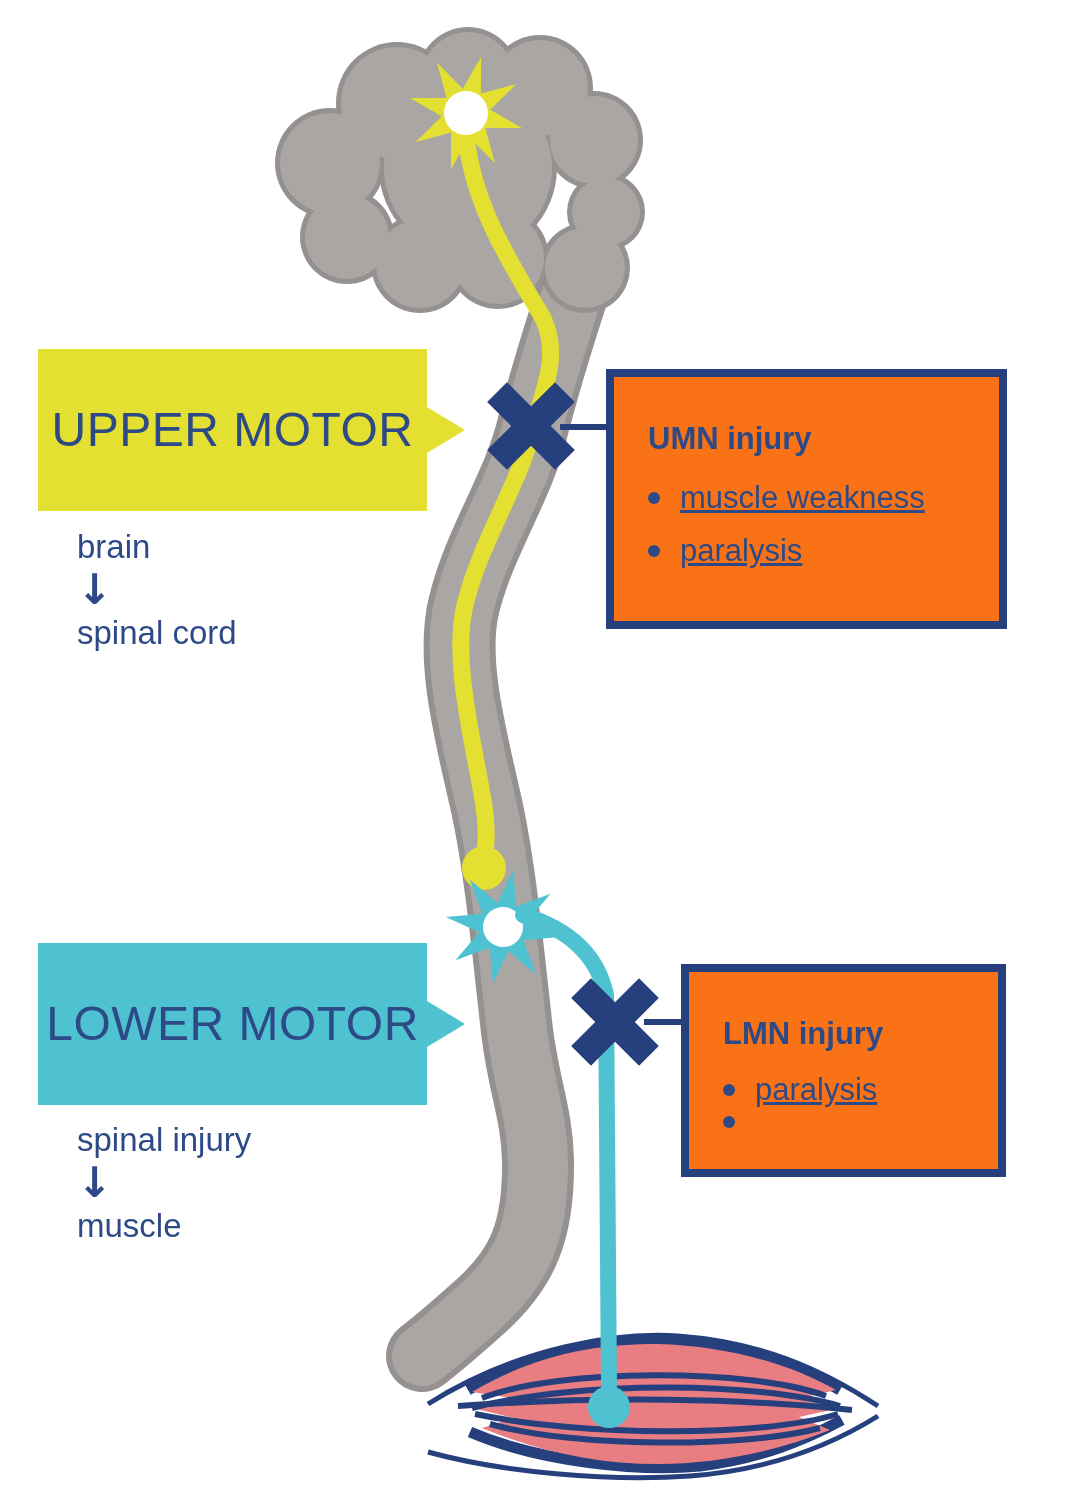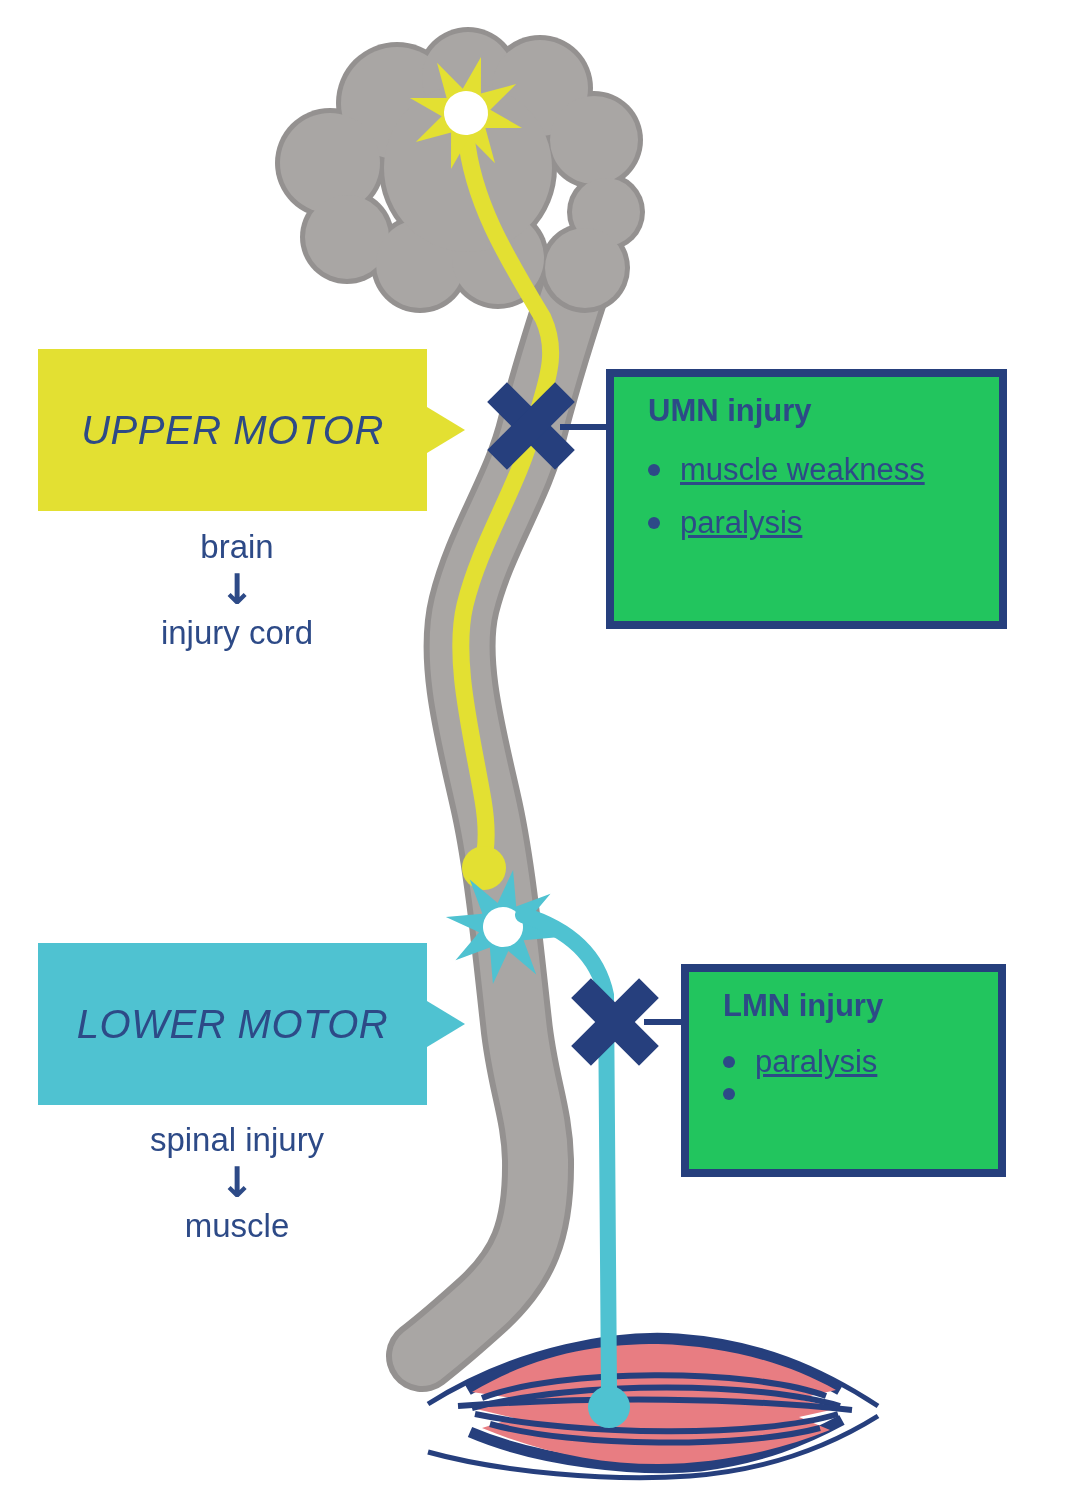--- a/index.html
+++ b/index.html
@@ -11,48 +11,47 @@
     overflow:hidden;
   }
   .stage svg{position:absolute;left:0;top:0;}
 
   
   .callout{
     position:absolute;
     width:389px;height:162px;
     display:flex;flex-direction:column;align-items:center;justify-content:center;
     color:#2d4a87;
-    font-size:40px;line-height:50px;letter-spacing:0.5px;
+    font-size:48px;line-height:50px;letter-spacing:0.5px;
     text-align:center;
-    font-style:italic;
   }
   .callout-yellow{left:38px;top:349px;background:#e3e032;}
   .callout-cyan{left:38px;top:943px;background:#4fc2d1;gap:18px;}
   .callout-tri{position:absolute;width:0;height:0;
     border-top:23px solid transparent;border-bottom:23px solid transparent;}
   .tri-yellow{left:427px;top:407px;border-left:38px solid #e3e032;}
   .tri-cyan{left:427px;top:1001px;border-left:38px solid #4fc2d1;}
 
   
   .flow{
     position:absolute;left:77px;width:320px;
-    text-align:center;color:#2d4a87;font-size:33px;line-height:40px;
+    color:#2d4a87;font-size:33px;line-height:40px;
   }
   .flow-umn{top:527px;}
   .flow-lmn{top:1120px;}
   .flow .arrow{
     font-family:"DejaVu Sans", sans-serif;
     font-size:42px;line-height:46px;font-weight:bold;display:block;
   }
 
   
   .injury{
-    position:absolute;background:#22c55e;border:8px solid #263f7d;
+    position:absolute;background:#f97316;border:8px solid #263f7d;
     box-sizing:border-box;color:#2d4a87;
-    padding:12px 16px 0 34px;
+    padding:40px 16px 0 34px;
   }
   .injury-umn{left:606px;top:369px;width:401px;height:260px;}
   .injury-lmn{left:681px;top:964px;width:325px;height:213px;}
   .injury h3{margin:0;font-size:31px;line-height:44px;font-weight:bold;}
   .injury ul{list-style:none;margin:10px 0 0 0;padding:0;}
   .injury-lmn ul{margin-top:7px;}
   .injury li{font-size:31px;line-height:53px;display:flex;align-items:center;text-decoration:underline;}
   .injury .dot{
     flex:0 0 auto;width:12px;height:12px;border-radius:50%;
     background:#2d4a87;margin-right:20px;
@@ -159,21 +158,21 @@
   </svg>
 
   <div class="callout callout-yellow">
     <span>UPPER MOTOR</span>
   </div>
   <div class="callout-tri tri-yellow"></div>
 
   <div class="flow flow-umn">
     <span>brain</span>
     <span class="arrow">↓</span>
-    <span>injury cord</span>
+    <span>spinal cord</span>
   </div>
 
   <div class="injury injury-umn">
     <h3>UMN injury</h3>
     <ul>
       <li>
         <span class="dot"></span>
         <span>muscle weakness</span>
       </li>
       <li>

